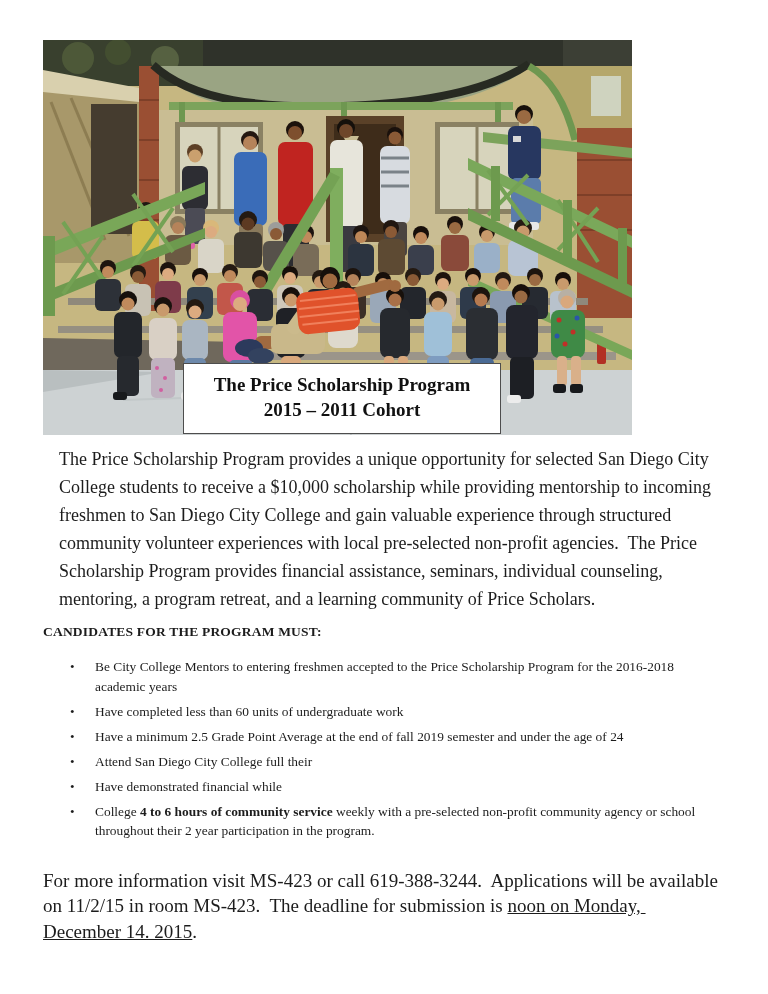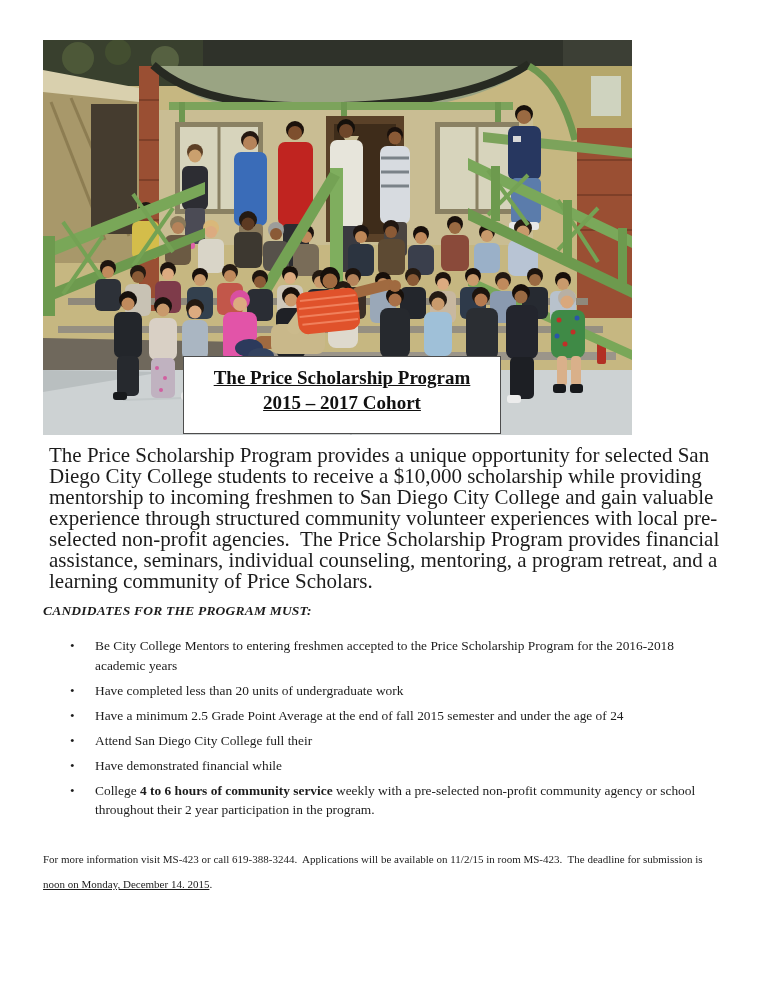--- a/index.html
+++ b/index.html
@@ -8,32 +8,32 @@
     font-family:"Liberation Serif","DejaVu Serif",serif;
     color:#1c1c1c;overflow:hidden;
   }
   .page{position:relative;width:768px;height:994px;padding:40px 43px 0;box-sizing:border-box;}
   
   .photo{position:relative;width:589px;height:395px;margin:0;padding:0;}
   .photo svg{display:block;width:589px;height:395px;}
   .title-box{
     position:absolute;left:140px;bottom:1px;width:318px;box-sizing:border-box;
     background:#ffffff;border:1px solid #4d4d4d;
-    text-align:center;padding:8px 4px 18px;
-    font-weight:bold;font-size:19px;line-height:25px;color:#111;text-decoration:underline;
+    text-align:center;padding:8px 4px 11px;
+    font-weight:bold;font-size:19px;line-height:25px;color:#111;
   }
   
-  .intro{margin:10px 6px 0;width:672px;font-size:21px;line-height:21px;white-space:pre-wrap;}
-  .candidates{margin:11px 0 17px;font-size:13.5px;font-weight:bold;letter-spacing:.2px;font-style:italic;}
+  .intro{margin:10px 16px 0;width:672px;font-size:18px;line-height:28px;white-space:pre-wrap;}
+  .candidates{margin:11px 0 17px;font-size:13.5px;font-weight:bold;letter-spacing:.2px;}
   .bullets{list-style:none;margin:15px 0 0;padding:0;}
   .bullet{display:flex;font-size:13.4px;line-height:19.5px;margin:0 0 5.5px;}
   .glyph{width:25px;padding-left:27px;flex:0 0 auto;font-size:13px;}
   .btext{width:622px;white-space:pre-wrap;}
   .btext b{font-weight:bold;text-align:center;}
-  .footer-par{margin:27px 0 0;width:678px;font-size:11px;line-height:25.5px;white-space:pre-wrap;}
+  .footer-par{margin:27px 0 0;width:678px;font-size:19px;line-height:25.5px;white-space:pre-wrap;}
   .u{text-decoration:underline;}
 </style>
 </head>
 <body>
 
 <div class="page">
 
   <figure class="photo">
     <svg viewBox="0 0 589 395" aria-hidden="true">
 
@@ -327,40 +327,40 @@
             <line x1="256" y1="274" x2="316" y2="274"></line>
             <line x1="258" y1="282" x2="314" y2="282"></line>
         </g>
         <ellipse cx="287" cy="238" rx="10" ry="11" fill="#16100b"></ellipse>
           <circle cx="287" cy="241" r="7.5" fill="#a06a40"></circle>
       </g>
     </svg>
 
     <div class="title-box">
       <div>The Price Scholarship Program</div>
-      <div>2015 – 2017 Cohort</div>
+      <div>2015 – 2011 Cohort</div>
     </div>
   </figure>
 
   <p class="intro">The Price Scholarship Program provides a unique opportunity for selected San Diego City College students to receive a $10,000 scholarship while providing mentorship to incoming freshmen to San Diego City College and gain valuable experience through structured community volunteer experiences with local pre-selected non-profit agencies.  The Price Scholarship Program provides financial assistance, seminars, individual counseling, mentoring, a program retreat, and a learning community of Price Scholars.</p>
 
   <h2 class="candidates">CANDIDATES FOR THE PROGRAM MUST:</h2>
 
   <ul class="bullets">
     <li class="bullet">
       <span class="glyph">•</span>
       <span class="btext"><span>Be City College Mentors to entering freshmen accepted to the Price Scholarship Program for the 2016-2018 academic years</span><b></b><span></span></span>
     </li>
     <li class="bullet">
       <span class="glyph">•</span>
-      <span class="btext"><span>Have completed less than 20 units of undergraduate work</span><b></b><span></span></span>
-    </li>
-    <li class="bullet">
-      <span class="glyph">•</span>
-      <span class="btext"><span>Have a minimum 2.5 Grade Point Average at the end of fall 2015 semester and under the age of 24</span><b></b><span></span></span>
+      <span class="btext"><span>Have completed less than 60 units of undergraduate work</span><b></b><span></span></span>
+    </li>
+    <li class="bullet">
+      <span class="glyph">•</span>
+      <span class="btext"><span>Have a minimum 2.5 Grade Point Average at the end of fall 2019 semester and under the age of 24</span><b></b><span></span></span>
     </li>
     <li class="bullet">
       <span class="glyph">•</span>
       <span class="btext"><span>Attend San Diego City College full their</span><b></b><span></span></span>
     </li>
     <li class="bullet">
       <span class="glyph">•</span>
       <span class="btext"><span>Have demonstrated financial while</span><b></b><span></span></span>
     </li>
     <li class="bullet">

